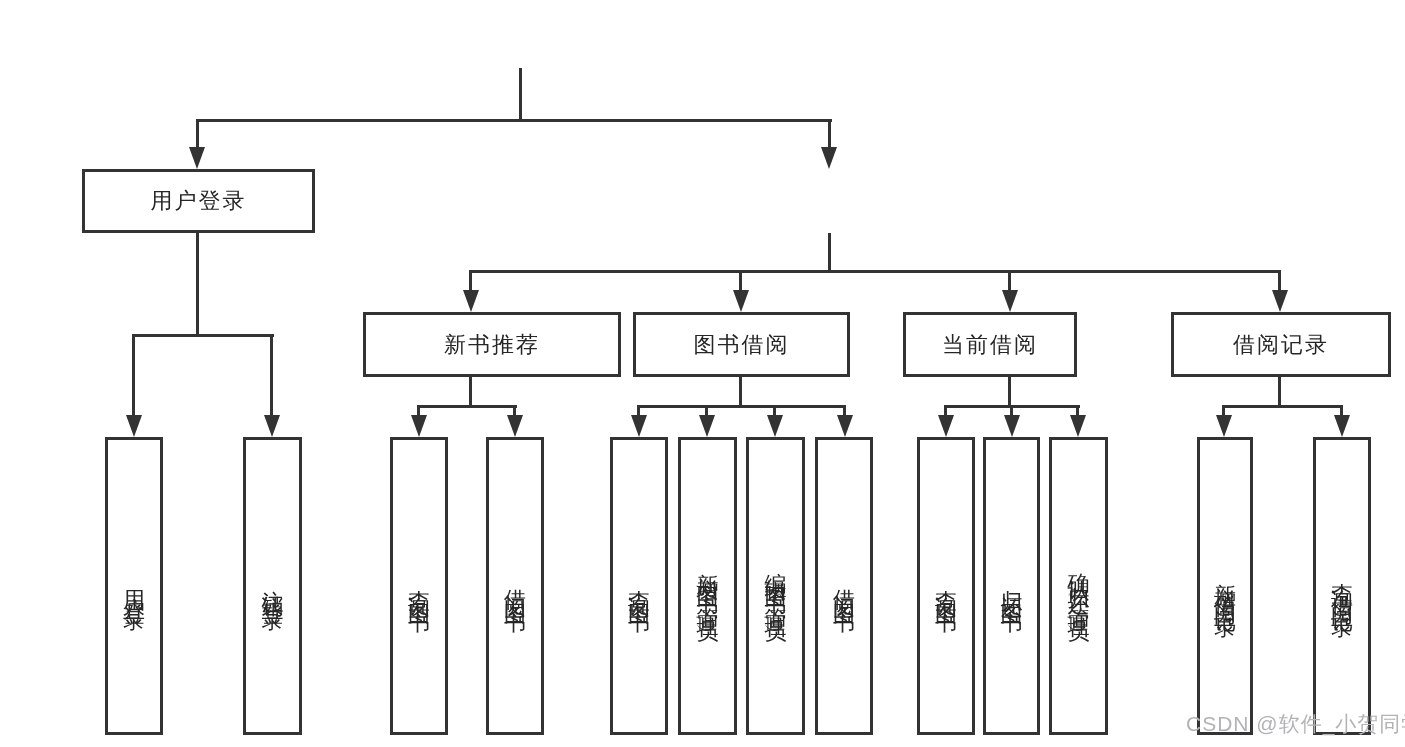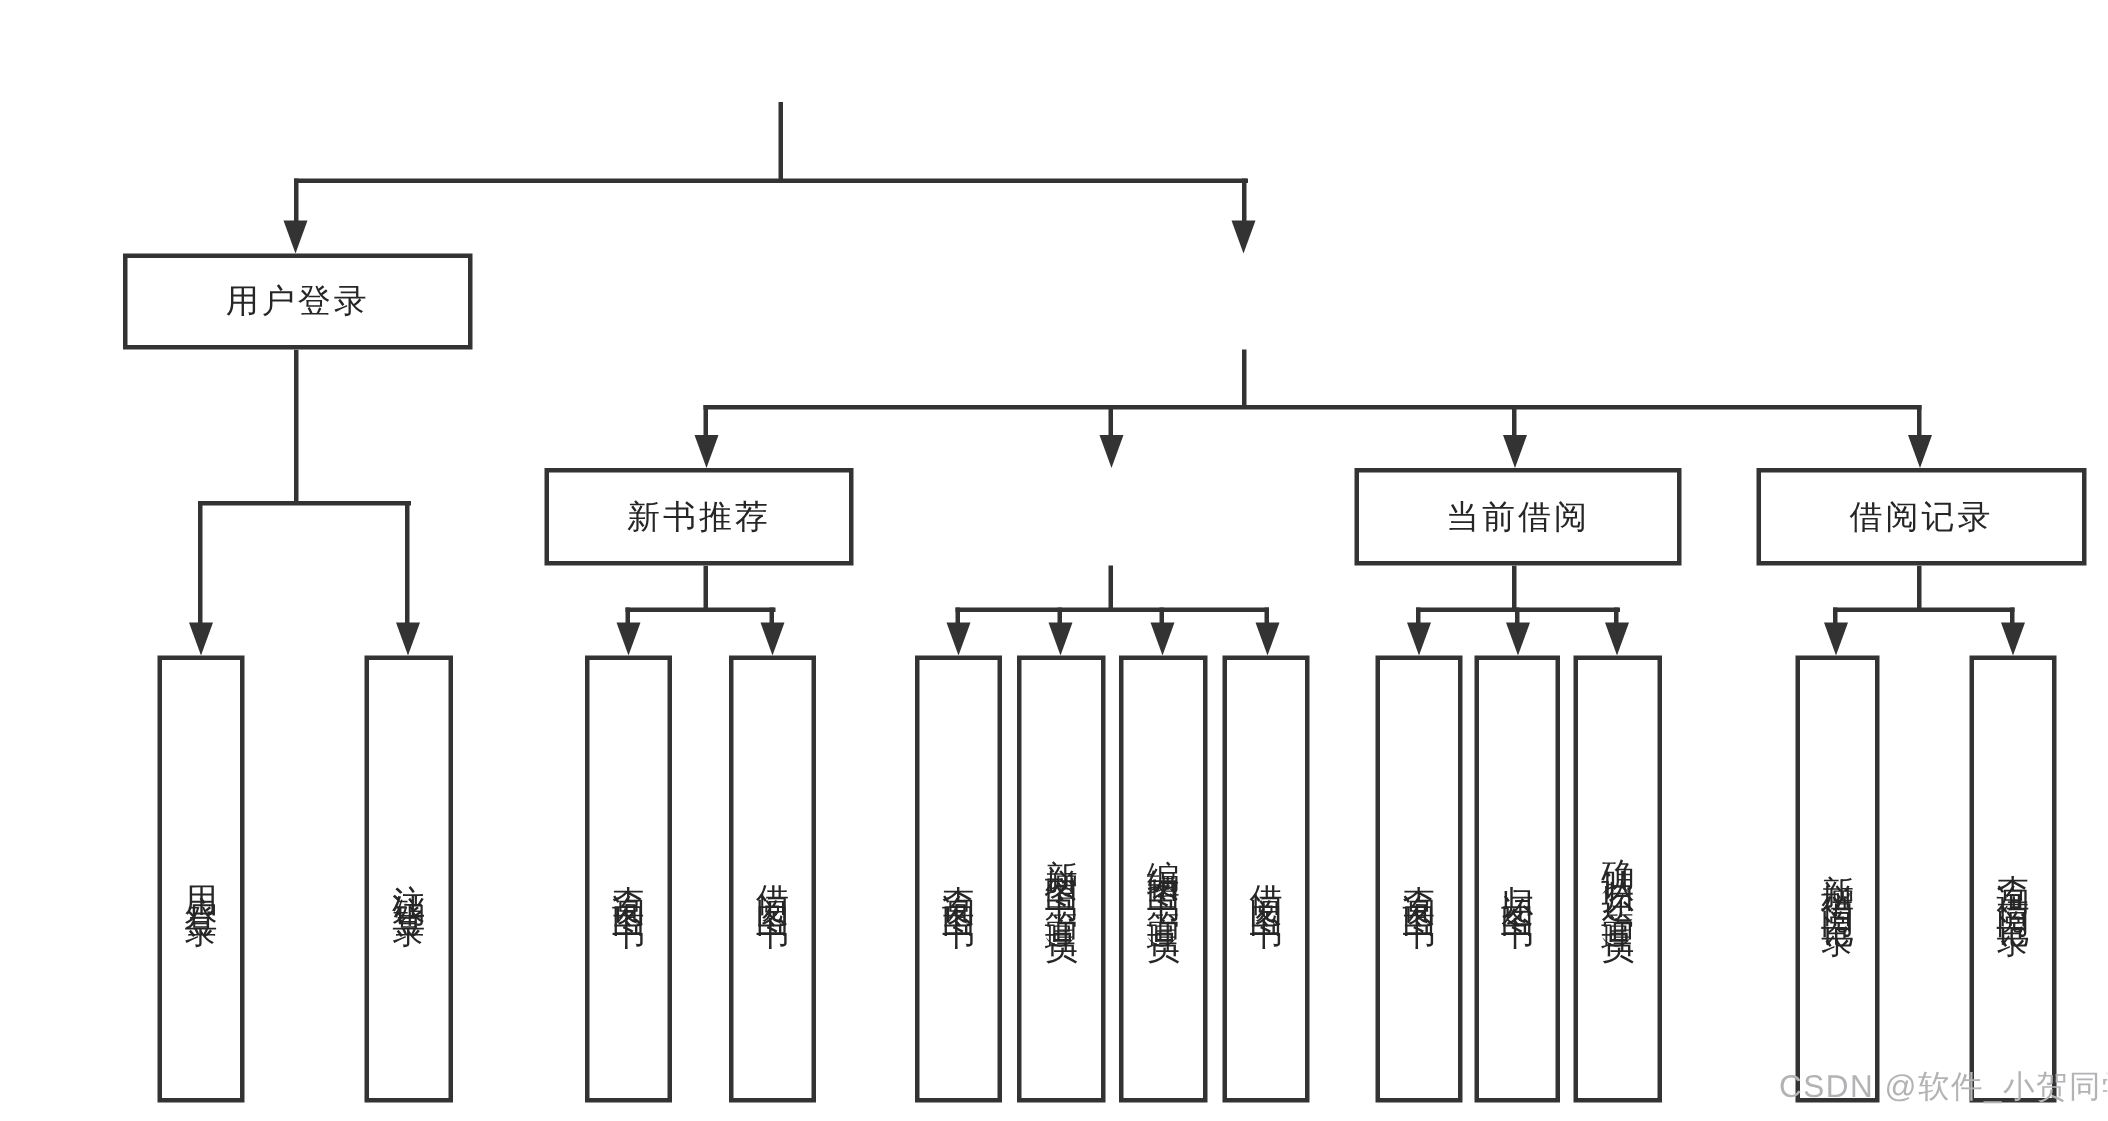--- a/index.html
+++ b/index.html
@@ -108,24 +108,27 @@
   <div class="line-v" style="left:1222px;top:405px;height:12px"></div>
   <div class="arrow" style="left:1216px;top:415px"></div>
   <div class="line-v" style="left:1340px;top:405px;height:12px"></div>
   <div class="arrow" style="left:1334px;top:415px"></div>
 
 
   <div class="node" style="left:82px;top:169px;width:233px;height:64px">
     <span class="hlabel">用户登录</span>
   </div>
 
-  <div class="node" style="left:363px;top:312px;width:206px;height:65px">
+  <div class="node" style="left:363px;top:312px;width:258px;height:65px">
     <span class="hlabel">新书推荐</span>
   </div>
-  <div class="node" style="left:903px;top:312px;width:218px;height:65px">
+  <div class="node" style="left:633px;top:312px;width:217px;height:65px">
+    <span class="hlabel">图书借阅</span>
+  </div>
+  <div class="node" style="left:903px;top:312px;width:174px;height:65px">
     <span class="hlabel">当前借阅</span>
   </div>
   <div class="node" style="left:1171px;top:312px;width:220px;height:65px">
     <span class="hlabel">借阅记录</span>
   </div>
 
   <div class="node" style="left:105px;top:437px;width:58px;height:298px">
     <span class="vlabel">用户登录</span>
   </div>
   <div class="node" style="left:243px;top:437px;width:59px;height:298px">

